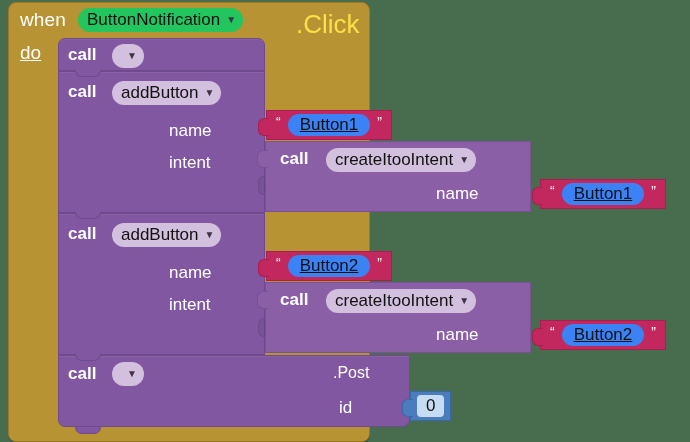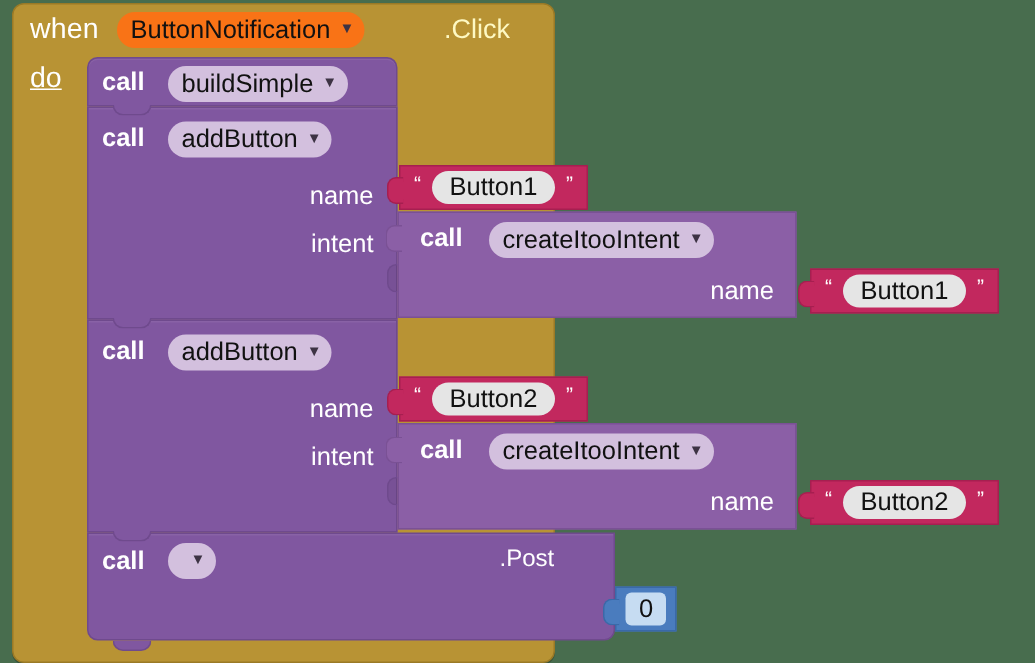--- a/index.html
+++ b/index.html
@@ -44,36 +44,36 @@
   .lbl-when {
     position: absolute; left: 12px; top: 7px;
     color: #fff; font-size: 19px; letter-spacing: .1px;
   }
   .lbl-do {
     position: absolute; left: 12px; top: 40px;
     color: #fff; font-size: 19px; text-decoration: underline;
   }
   .lbl-click {
     position: absolute; left: 288px; top: 7px;
-    color: #fef9c3; font-size: 18px;
+    color: #fde047; font-size: 26px;
   }
 
   
   .field {
     position: absolute;
     display: inline-flex;
     align-items: center;
     height: 24px;
     padding: 0 7px 0 9px;
     border-radius: 12px;
     font-size: 17px;
     color: #111;
     white-space: nowrap;
   }
-  .field.gold  { background: #f97316; text-align: right; }
+  .field.gold  { background: #22c55e; text-align: right; }
   .field.light { background: #d3c0de; }
   .field .caret {
     margin-left: 6px;
     font-size: 10px;
     line-height: 1;
     color: #3d3344;
   }
 
   
   .purple {
@@ -88,21 +88,21 @@
   .lbl-call {
     position: absolute;
     color: #fff;
     font-size: 17px;
     font-weight: bold;
   }
   .lbl-arg {
     position: absolute;
     color: #fff;
     font-size: 17px;
-    text-align: right;
+    text-align: left;
   }
   .lbl-post {
     position: absolute;
     color: #fff;
     font-size: 16px;
   }
 
   
   .stack-notch {
     position: absolute;
@@ -126,27 +126,28 @@
     box-sizing: border-box;
   }
   .strblk .qt {
     color: #fff;
     font-size: 14px;
     line-height: 1;
     position: relative;
     top: -3px;
   }
   .strblk .val {
-    background: #e5e5e5;
+    background: #3b82f6;
     color: #111;
     font-size: 17px;
     border-radius: 11px;
     padding: 1px 12px;
     margin: 0 7px;
     white-space: nowrap;
+    text-decoration: underline;
   }
 
   
   .numblk {
     position: absolute;
     height: 30px;
     background: #4a7cbe;
     border: 1px solid #3a69a8;
     display: flex;
     align-items: center;
@@ -201,21 +202,20 @@
     </div>
 
     <span class="lbl-click">.Click</span>
 
     <span class="lbl-do">do</span>
   </div>
 
   <div class="blk purple" style="left:58px; top:38px; width:207px; height:33px; border-radius:7px 7px 0 0;">
     <span class="lbl-call" style="left:9px; top:6px;">call</span>
     <div class="field light" style="left:53px; top:5px;">
-      <span>buildSimple</span>
       <span class="caret">▼</span>
     </div>
   </div>
 
   <div class="blk purple" style="left:58px; top:71px; width:207px; height:142px;">
     <span class="lbl-call" style="left:9px; top:10px;">call</span>
     <div class="field light" style="left:53px; top:9px;">
       <span>addButton</span>
       <span class="caret">▼</span>
     </div>

